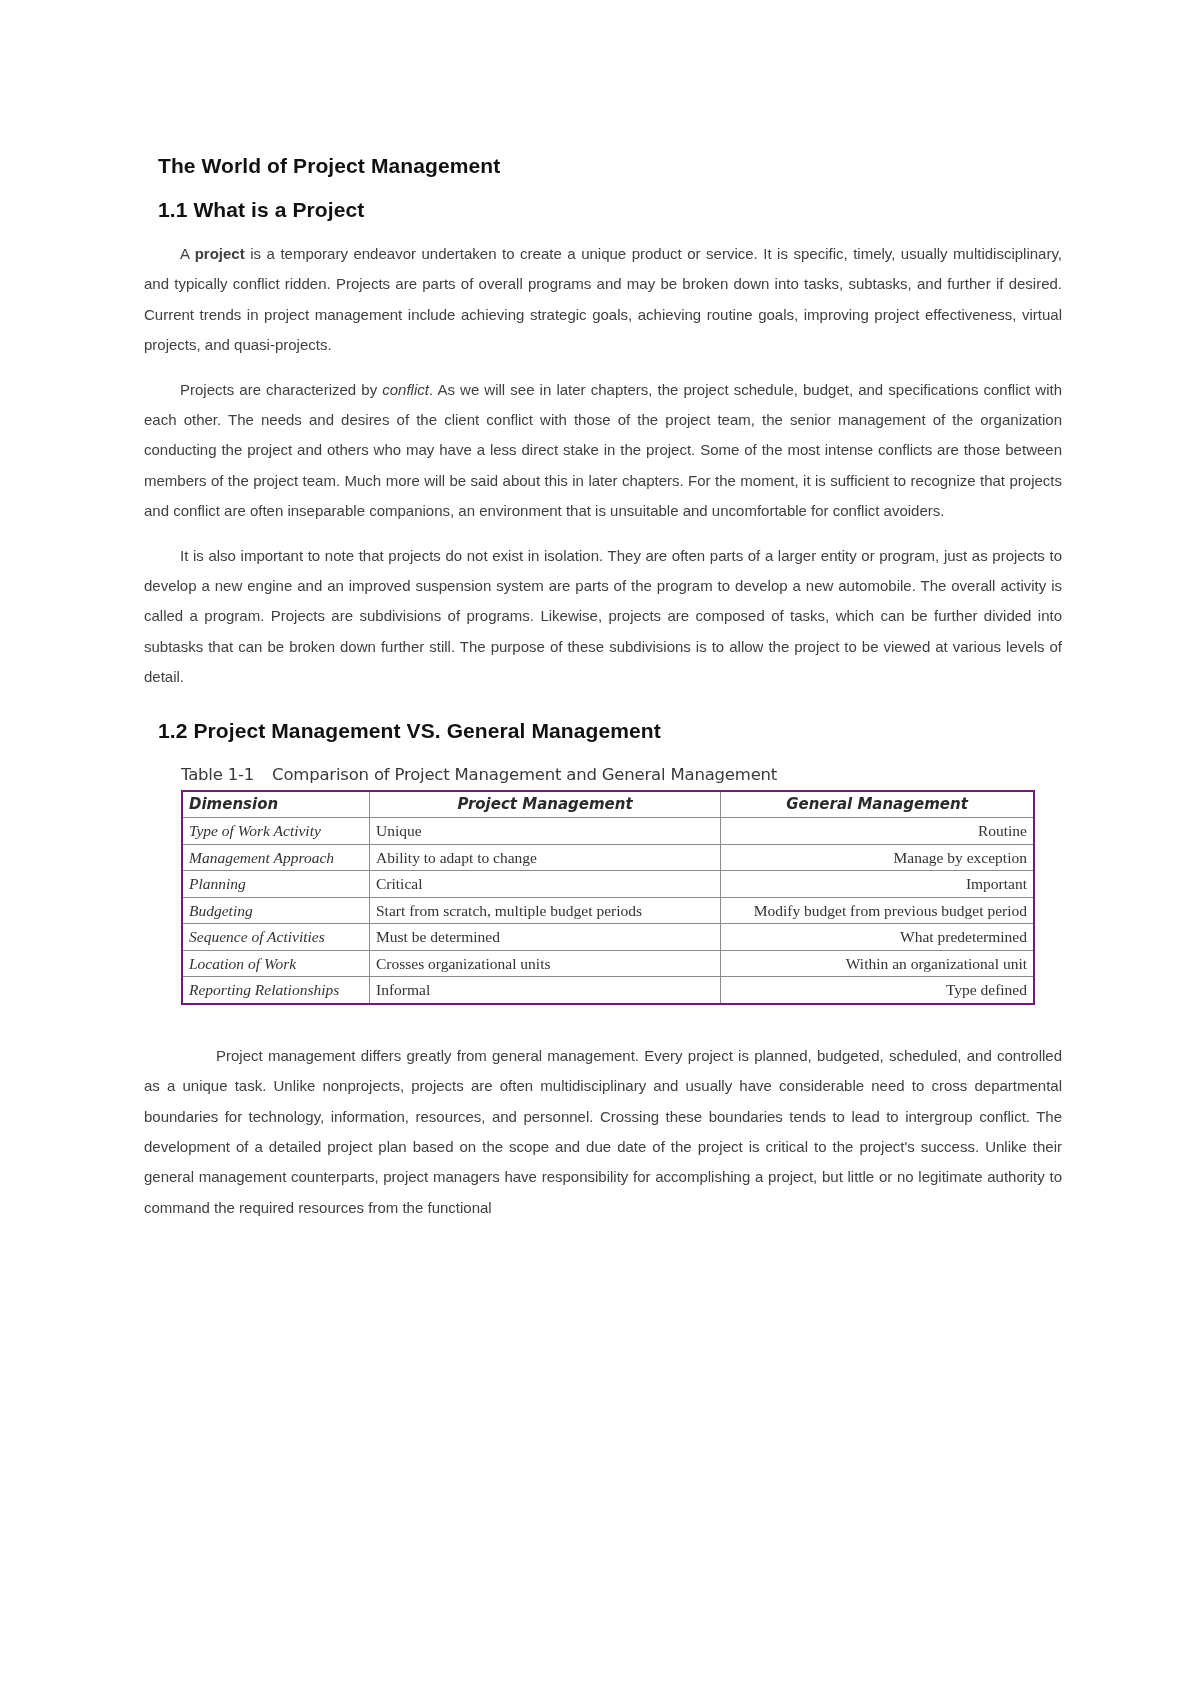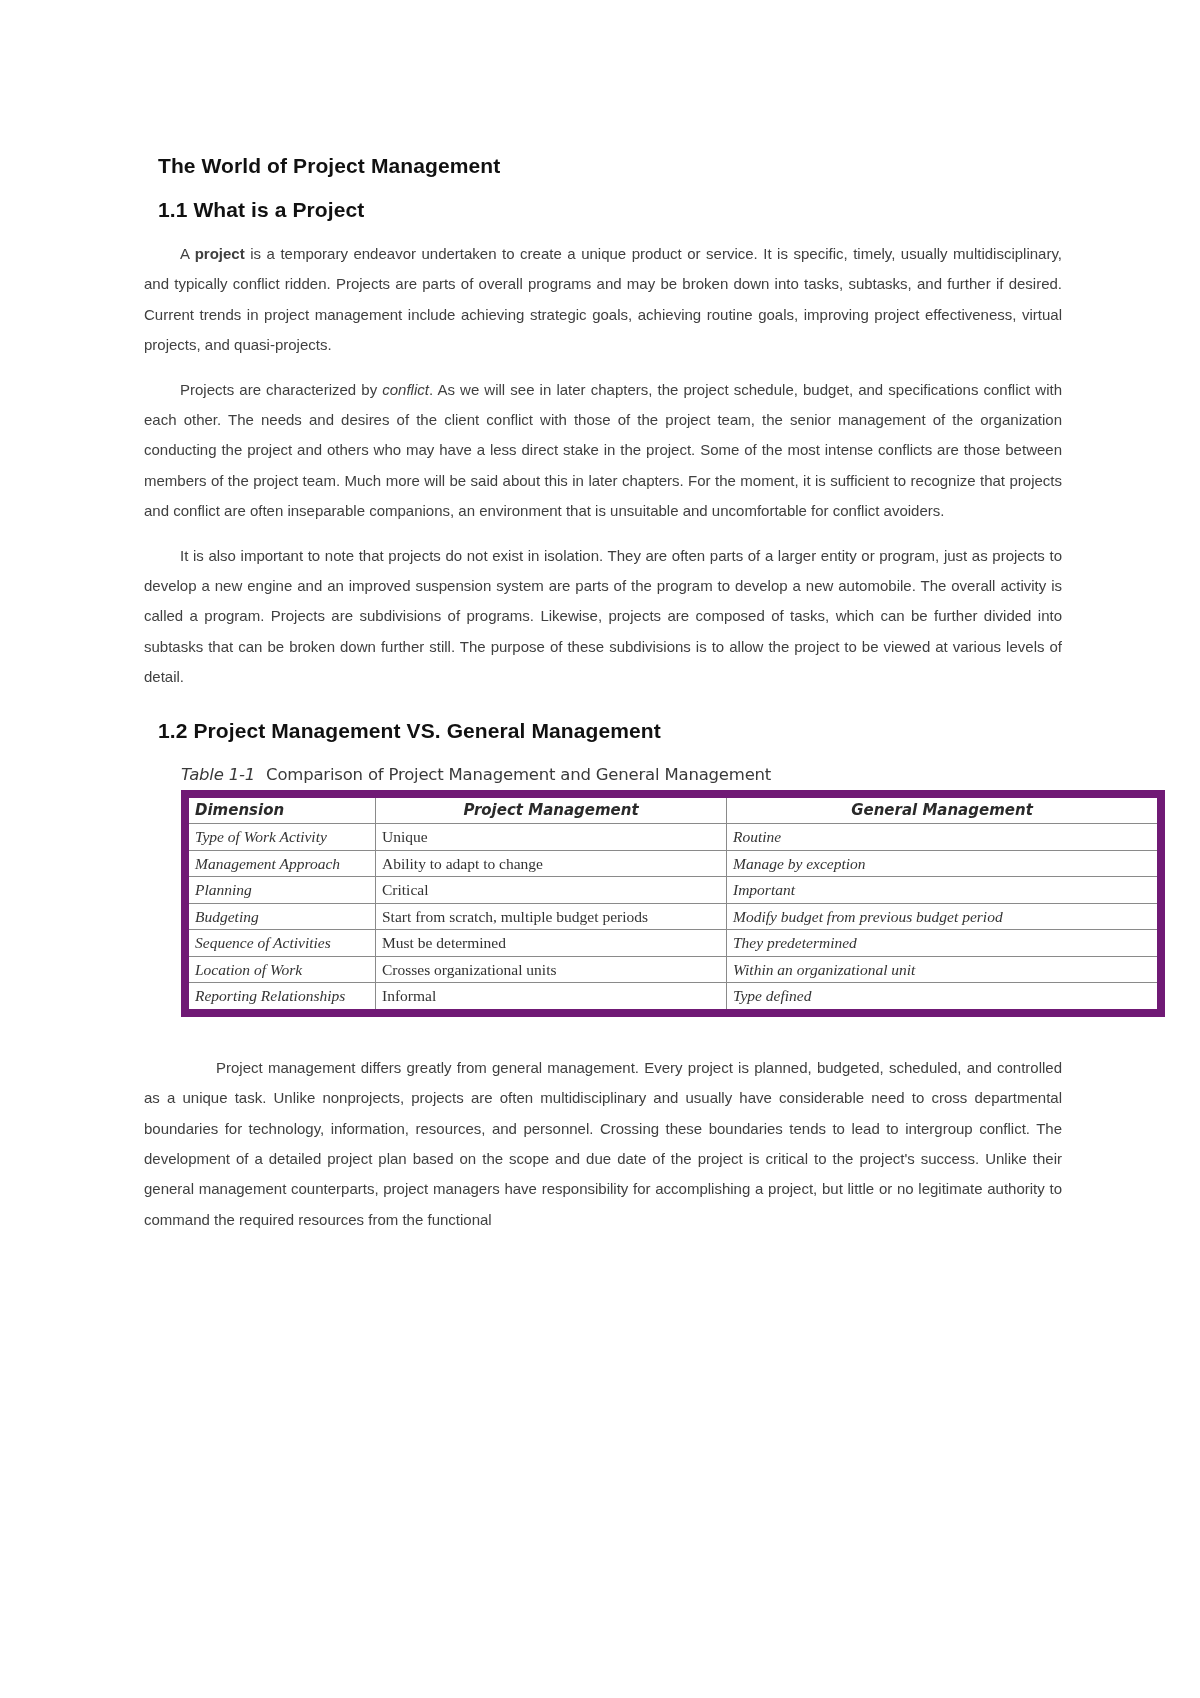--- a/index.html
+++ b/index.html
@@ -45,25 +45,25 @@
       margin: 22px 0 0 37px;
       width: 854px;
     }
     .table-caption {
       font-family: "DejaVu Sans", sans-serif;
       font-size: 16.5px;
       color: #3a3a3a;
       margin: 0 0 6px 0;
       letter-spacing: -0.2px;
     }
-    .table-caption .cap-num { margin-right: 11px; font-style: italic; }
+    .table-caption .cap-num { margin-right: 18px; }
     table.cmp {
-      width: 984px;
+      width: 854px;
       border-collapse: collapse;
-      border: 8px solid #701a75;
+      border: 2px solid #701a75;
       font-family: "Liberation Serif", serif;
       font-size: 15.5px;
       color: #333333;
     }
     table.cmp th, table.cmp td {
       border: 1.5px solid #8a8a8a;
       padding: 0 6px;
       height: 25.5px;
       line-height: 25px;
       white-space: nowrap;
@@ -72,21 +72,21 @@
       font-family: "DejaVu Sans", sans-serif;
       font-style: italic;
       font-weight: bold;
       font-size: 15px;
       color: #2a2a2a;
       text-align: center;
     }
     table.cmp th.col-dim { text-align: left; }
     table.cmp td.dim { font-style: italic; text-align: left; width: 174px; }
     table.cmp td.pm { width: 338px; }
-    table.cmp td.gm { text-align: left; font-style: italic; }
+    table.cmp td.gm { text-align: right; }
 
     .after-table { margin-top: 36px; }
     .after-table .para { text-indent: 72px; margin-top: 28px; }
   </style>
 </head>
 <body>
 
 <div class="page">
 
   <h1 class="doc-title">The World of Project Management</h1>
@@ -128,21 +128,21 @@
           <td class="gm">Important</td>
         </tr>
         <tr>
           <td class="dim">Budgeting</td>
           <td class="pm">Start from scratch, multiple budget periods</td>
           <td class="gm">Modify budget from previous budget period</td>
         </tr>
         <tr>
           <td class="dim">Sequence of Activities</td>
           <td class="pm">Must be determined</td>
-          <td class="gm">They predetermined</td>
+          <td class="gm">What predetermined</td>
         </tr>
         <tr>
           <td class="dim">Location of Work</td>
           <td class="pm">Crosses organizational units</td>
           <td class="gm">Within an organizational unit</td>
         </tr>
         <tr>
           <td class="dim">Reporting Relationships</td>
           <td class="pm">Informal</td>
           <td class="gm">Type defined</td>

